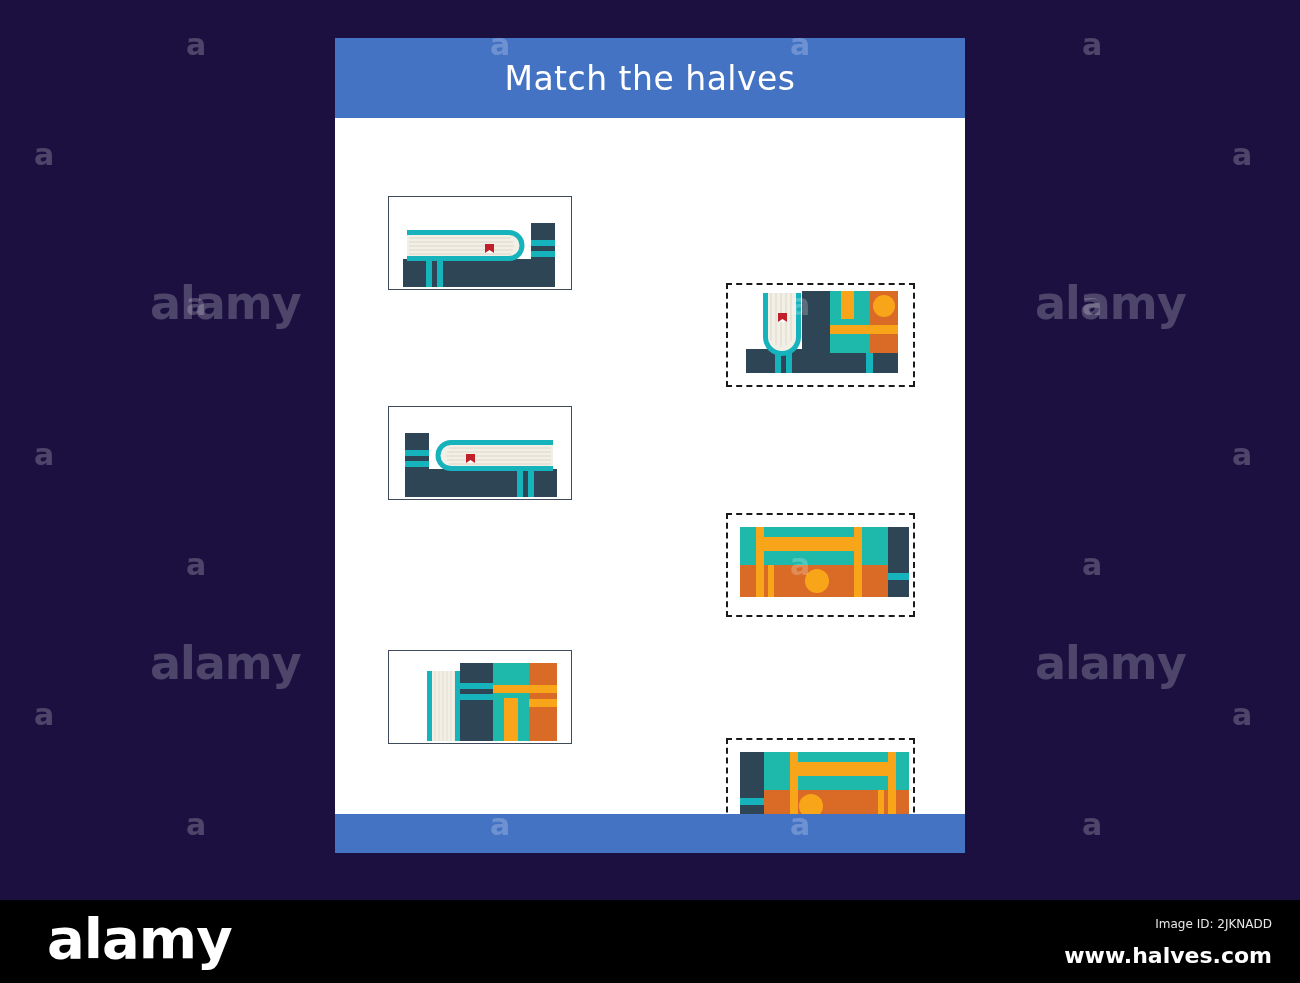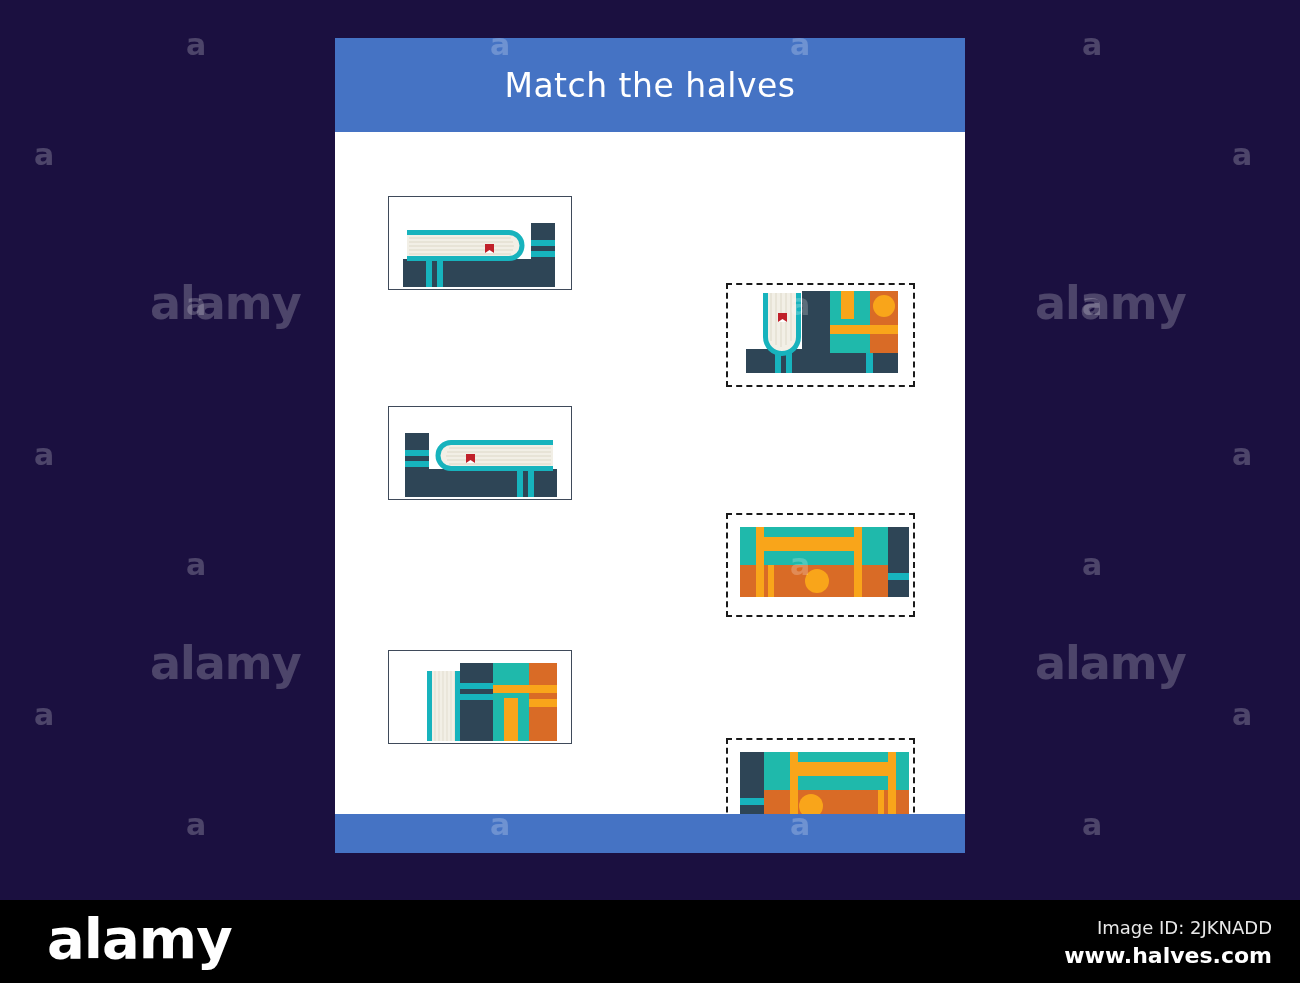--- a/index.html
+++ b/index.html
@@ -19,21 +19,21 @@
     position:absolute;color:#ffffff;opacity:.22;
     font-family:"DejaVu Sans", sans-serif;font-weight:700;
     font-size:46px;line-height:1;letter-spacing:-1px;user-select:none;
   }
   
   #card{
     position:absolute;left:335px;top:38px;width:630px;height:815px;
     background:#ffffff;z-index:2;
   }
   #header{
-    height:94px;background:#4573c4;display:flex;align-items:center;justify-content:center;
+    height:80px;background:#4573c4;display:flex;align-items:center;justify-content:center;
   }
   #title{
     color:#ffffff;font-size:33px;font-weight:400;letter-spacing:.5px;
     font-family:"DejaVu Sans", sans-serif;
   }
   #footer{
     position:absolute;left:0;bottom:0;width:100%;height:39px;background:#4573c4;
   }
   #board{position:absolute;left:0;top:98px;width:630px;height:678px;}
   
@@ -50,21 +50,21 @@
   
   #strip{
     position:absolute;left:0;top:900px;width:1300px;height:83px;background:#000000;z-index:5;
   }
   #strip-logo{
     position:absolute;left:47px;top:11px;color:#ffffff;
     font-family:"DejaVu Sans", sans-serif;font-weight:700;font-size:56px;
     letter-spacing:-1px;line-height:1;
   }
   #strip-id{
-    position:absolute;right:28px;top:17px;color:#e8e8e8;font-size:18px;
+    position:absolute;right:28px;top:17px;color:#e8e8e8;font-size:12px;
     font-family:"DejaVu Sans", sans-serif;
   }
   #strip-url{
     position:absolute;right:28px;top:43px;color:#ffffff;font-weight:700;font-size:22px;
     font-family:"DejaVu Sans", sans-serif;
   }
 </style>
 </head>
 <body>
 

